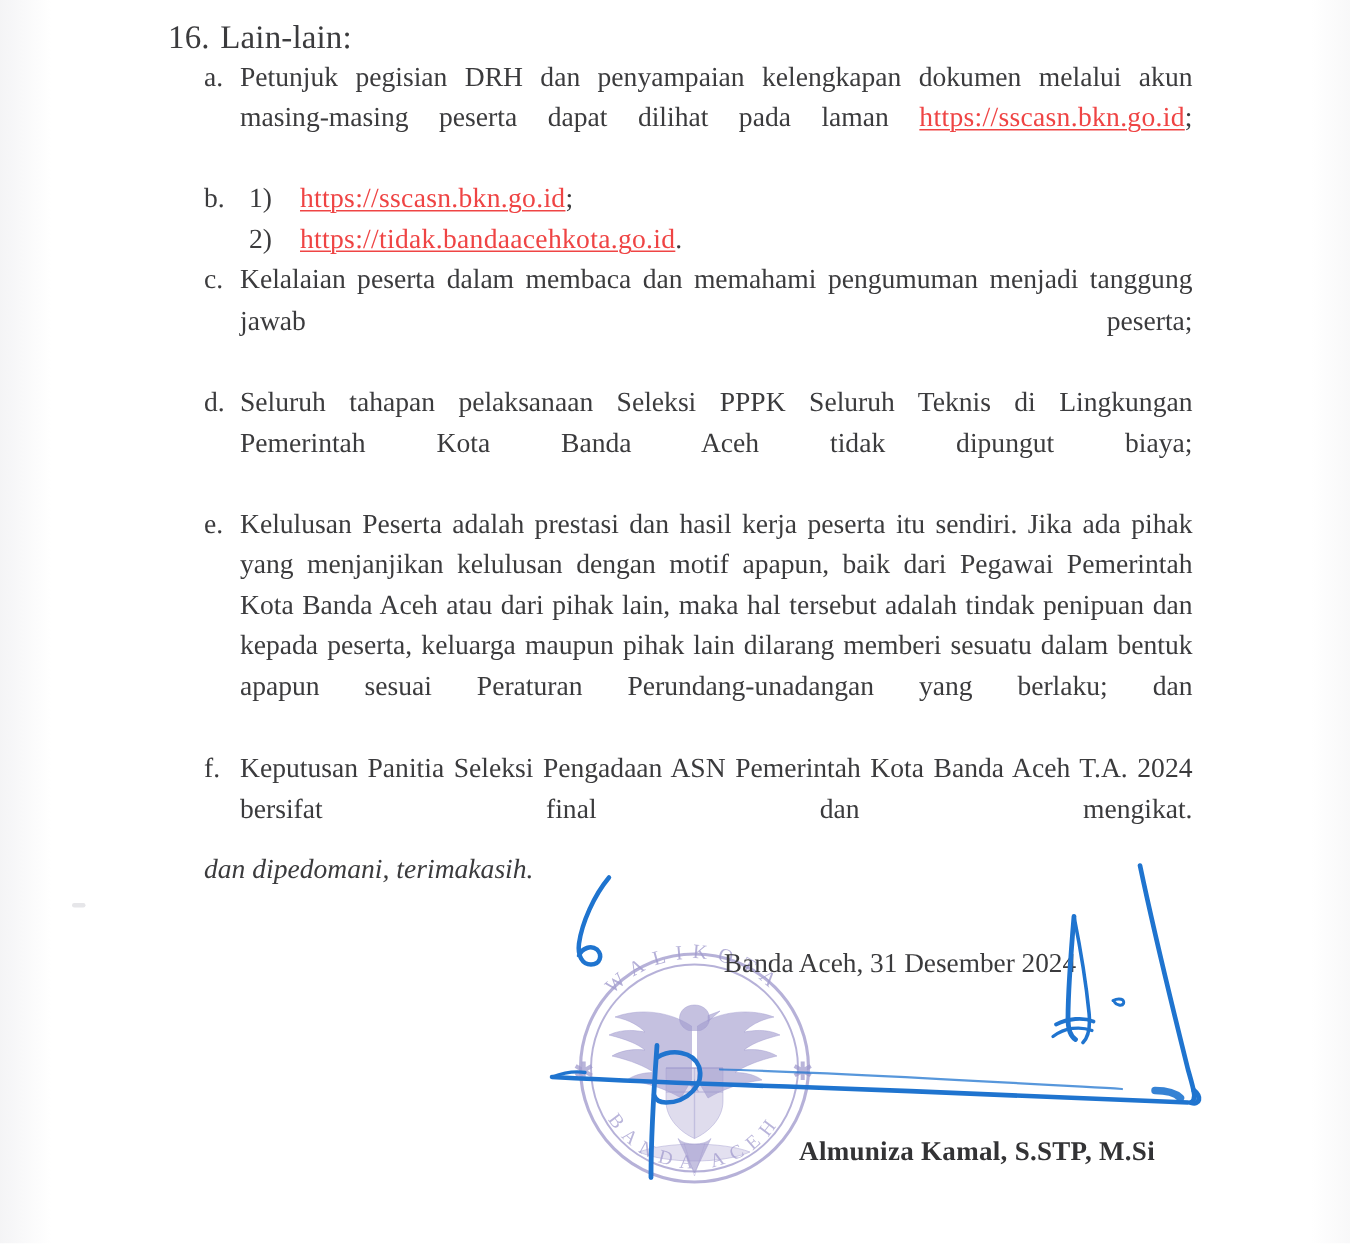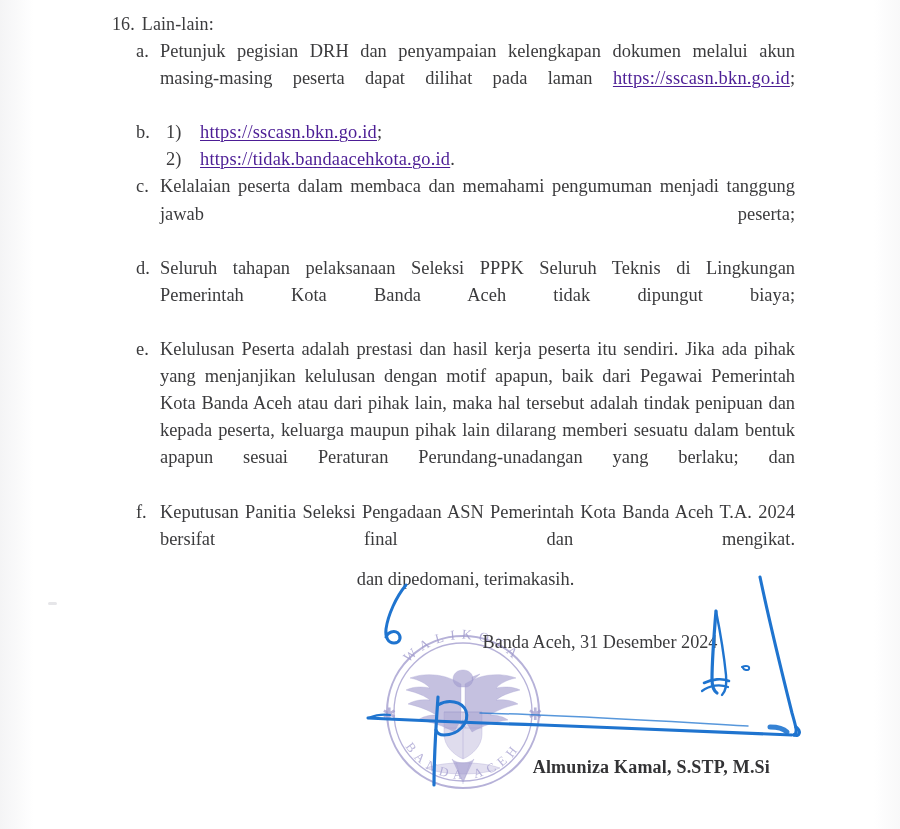--- a/index.html
+++ b/index.html
@@ -40,21 +40,21 @@
     left: 0;
     top: 0;
     width: 900px;
   }
 
   
   .item16 {
     position: absolute;
     left: 112px;
     top: 11px;
-    font-size: 18px;
+    font-size: 22px;
     line-height: 27px;
     letter-spacing: 0.1px;
     text-align: center;
   }
   .item16 .num { margin-right: 7px; }
 
   .alpha-list {
     position: absolute;
     left: 136px;
     top: 38px;
@@ -99,40 +99,40 @@
     text-align: left;
   }
   .num-sub > .marker-n {
     position: absolute;
     left: 6px;
     top: 0;
     width: 30px;
   }
 
   a.doclink, .doclink {
-    color: #4c1d95;
+    color: #ef4444;
     text-decoration: underline;
     text-underline-offset: 2px;
     text-decoration-thickness: 1px;
     letter-spacing: 0.2px;
   }
   .punct { color: #3b3b3d; text-decoration: none; }
 
   
   .closing {
     position: absolute;
     left: 136px;
     top: 539px;
     width: 659px;
     font-size: 18.4px;
     line-height: 27.1px;
     text-align: justify;
   }
   .closing .indent { display: inline-block; width: 54px; }
-  .closing .l2 { text-align: center; }
+  .closing .l2 { text-align: left; font-style: italic; }
 
   
   .sigblock {
     position: absolute;
     left: 450px;
     top: 630px;
     width: 300px;
     text-align: center;
     font-size: 18.2px;
     line-height: 25px;

